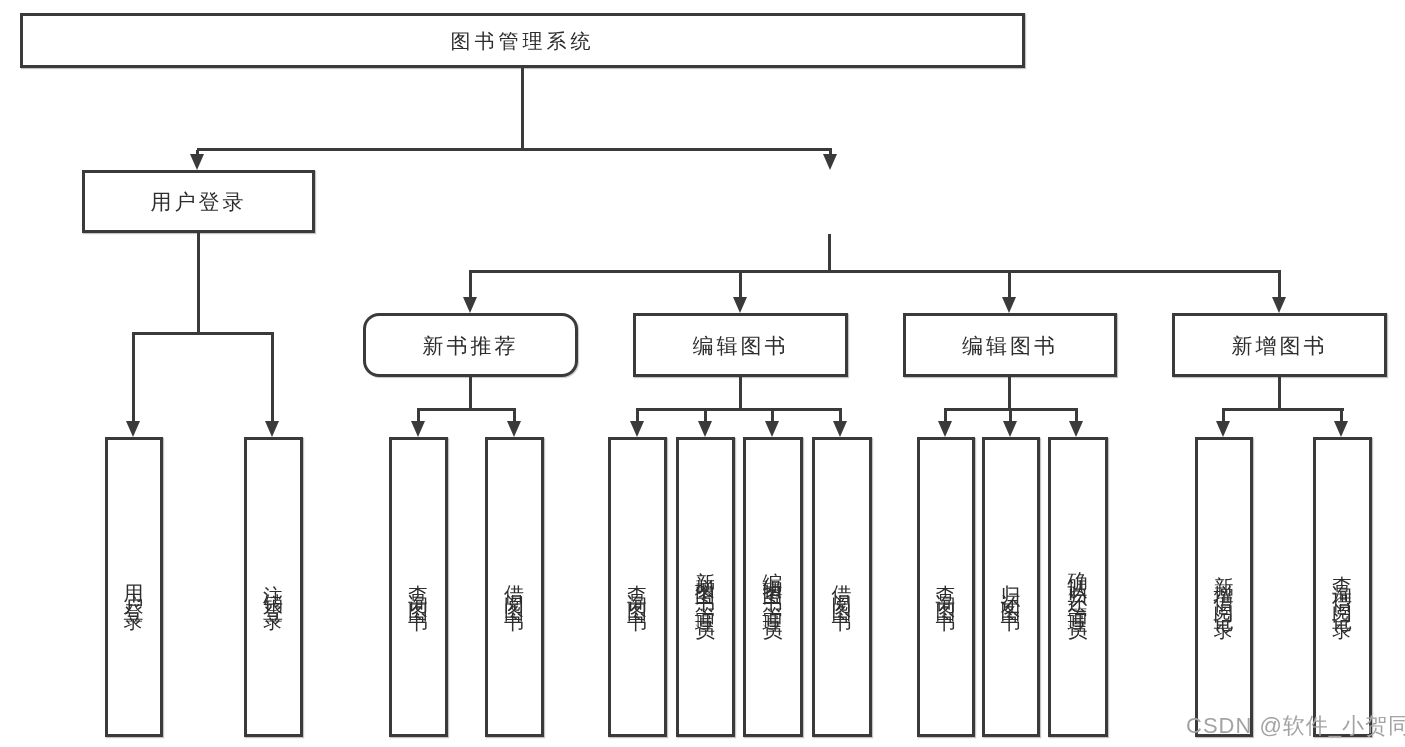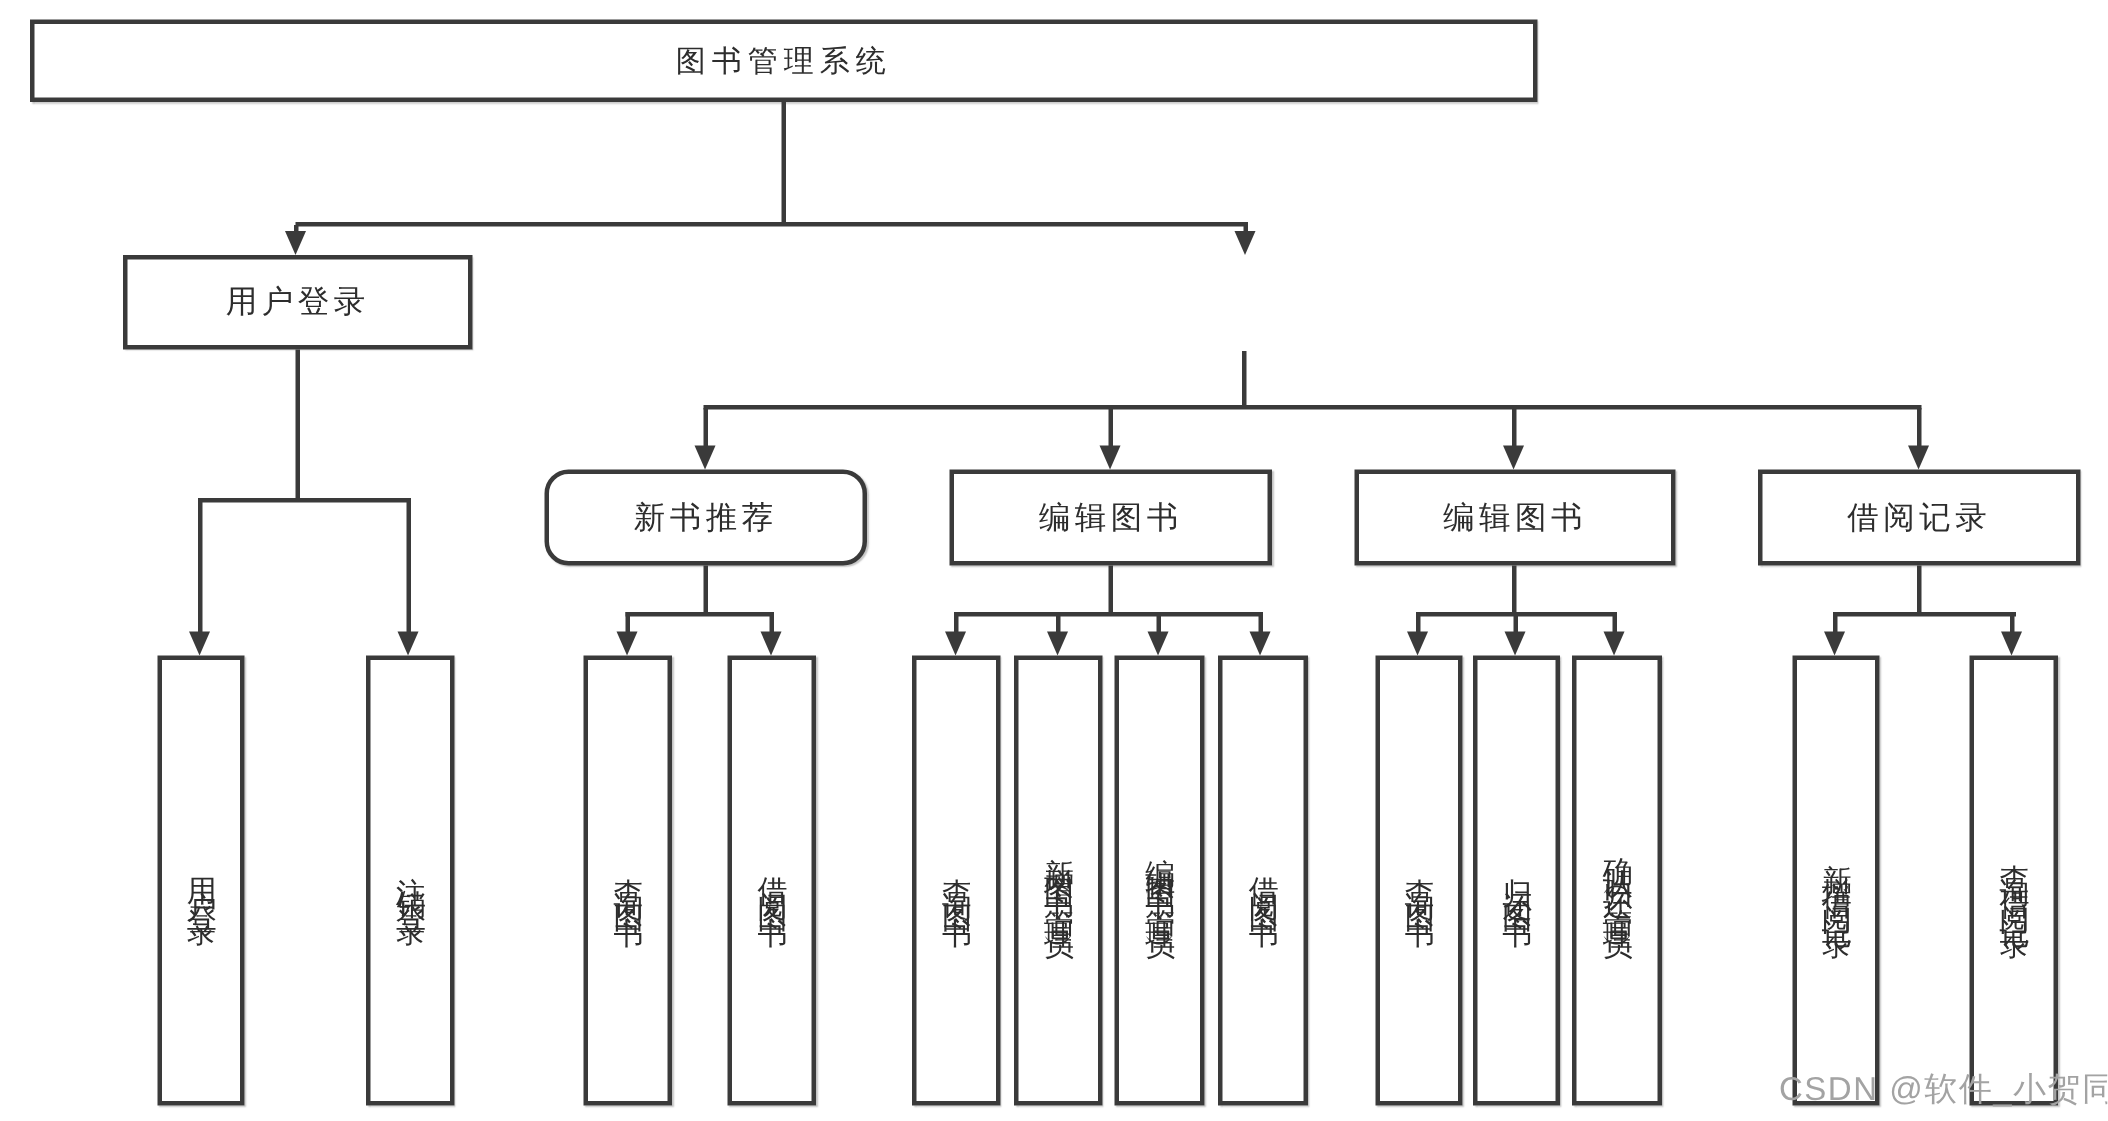--- a/index.html
+++ b/index.html
@@ -49,21 +49,21 @@
   <div class="node" style="left:363px;top:313px;width:215px;height:64px;border-radius:16px;">
     <span class="hlabel">新书推荐</span>
   </div>
   <div class="node" style="left:633px;top:313px;width:215px;height:64px;">
     <span class="hlabel">编辑图书</span>
   </div>
   <div class="node" style="left:903px;top:313px;width:214px;height:64px;">
     <span class="hlabel">编辑图书</span>
   </div>
   <div class="node" style="left:1172px;top:313px;width:215px;height:64px;">
-    <span class="hlabel">借阅记录</span>
+    <span class="hlabel">新增图书</span>
   </div>
 
   <div class="node" style="left:105px;top:437px;width:58px;height:300px;">
     <span class="vtext">用户登录</span>
   </div>
   <div class="node" style="left:244px;top:437px;width:59px;height:300px;">
     <span class="vtext">注销登录</span>
   </div>
 
   <div class="node" style="left:389px;top:437px;width:59px;height:300px;">

